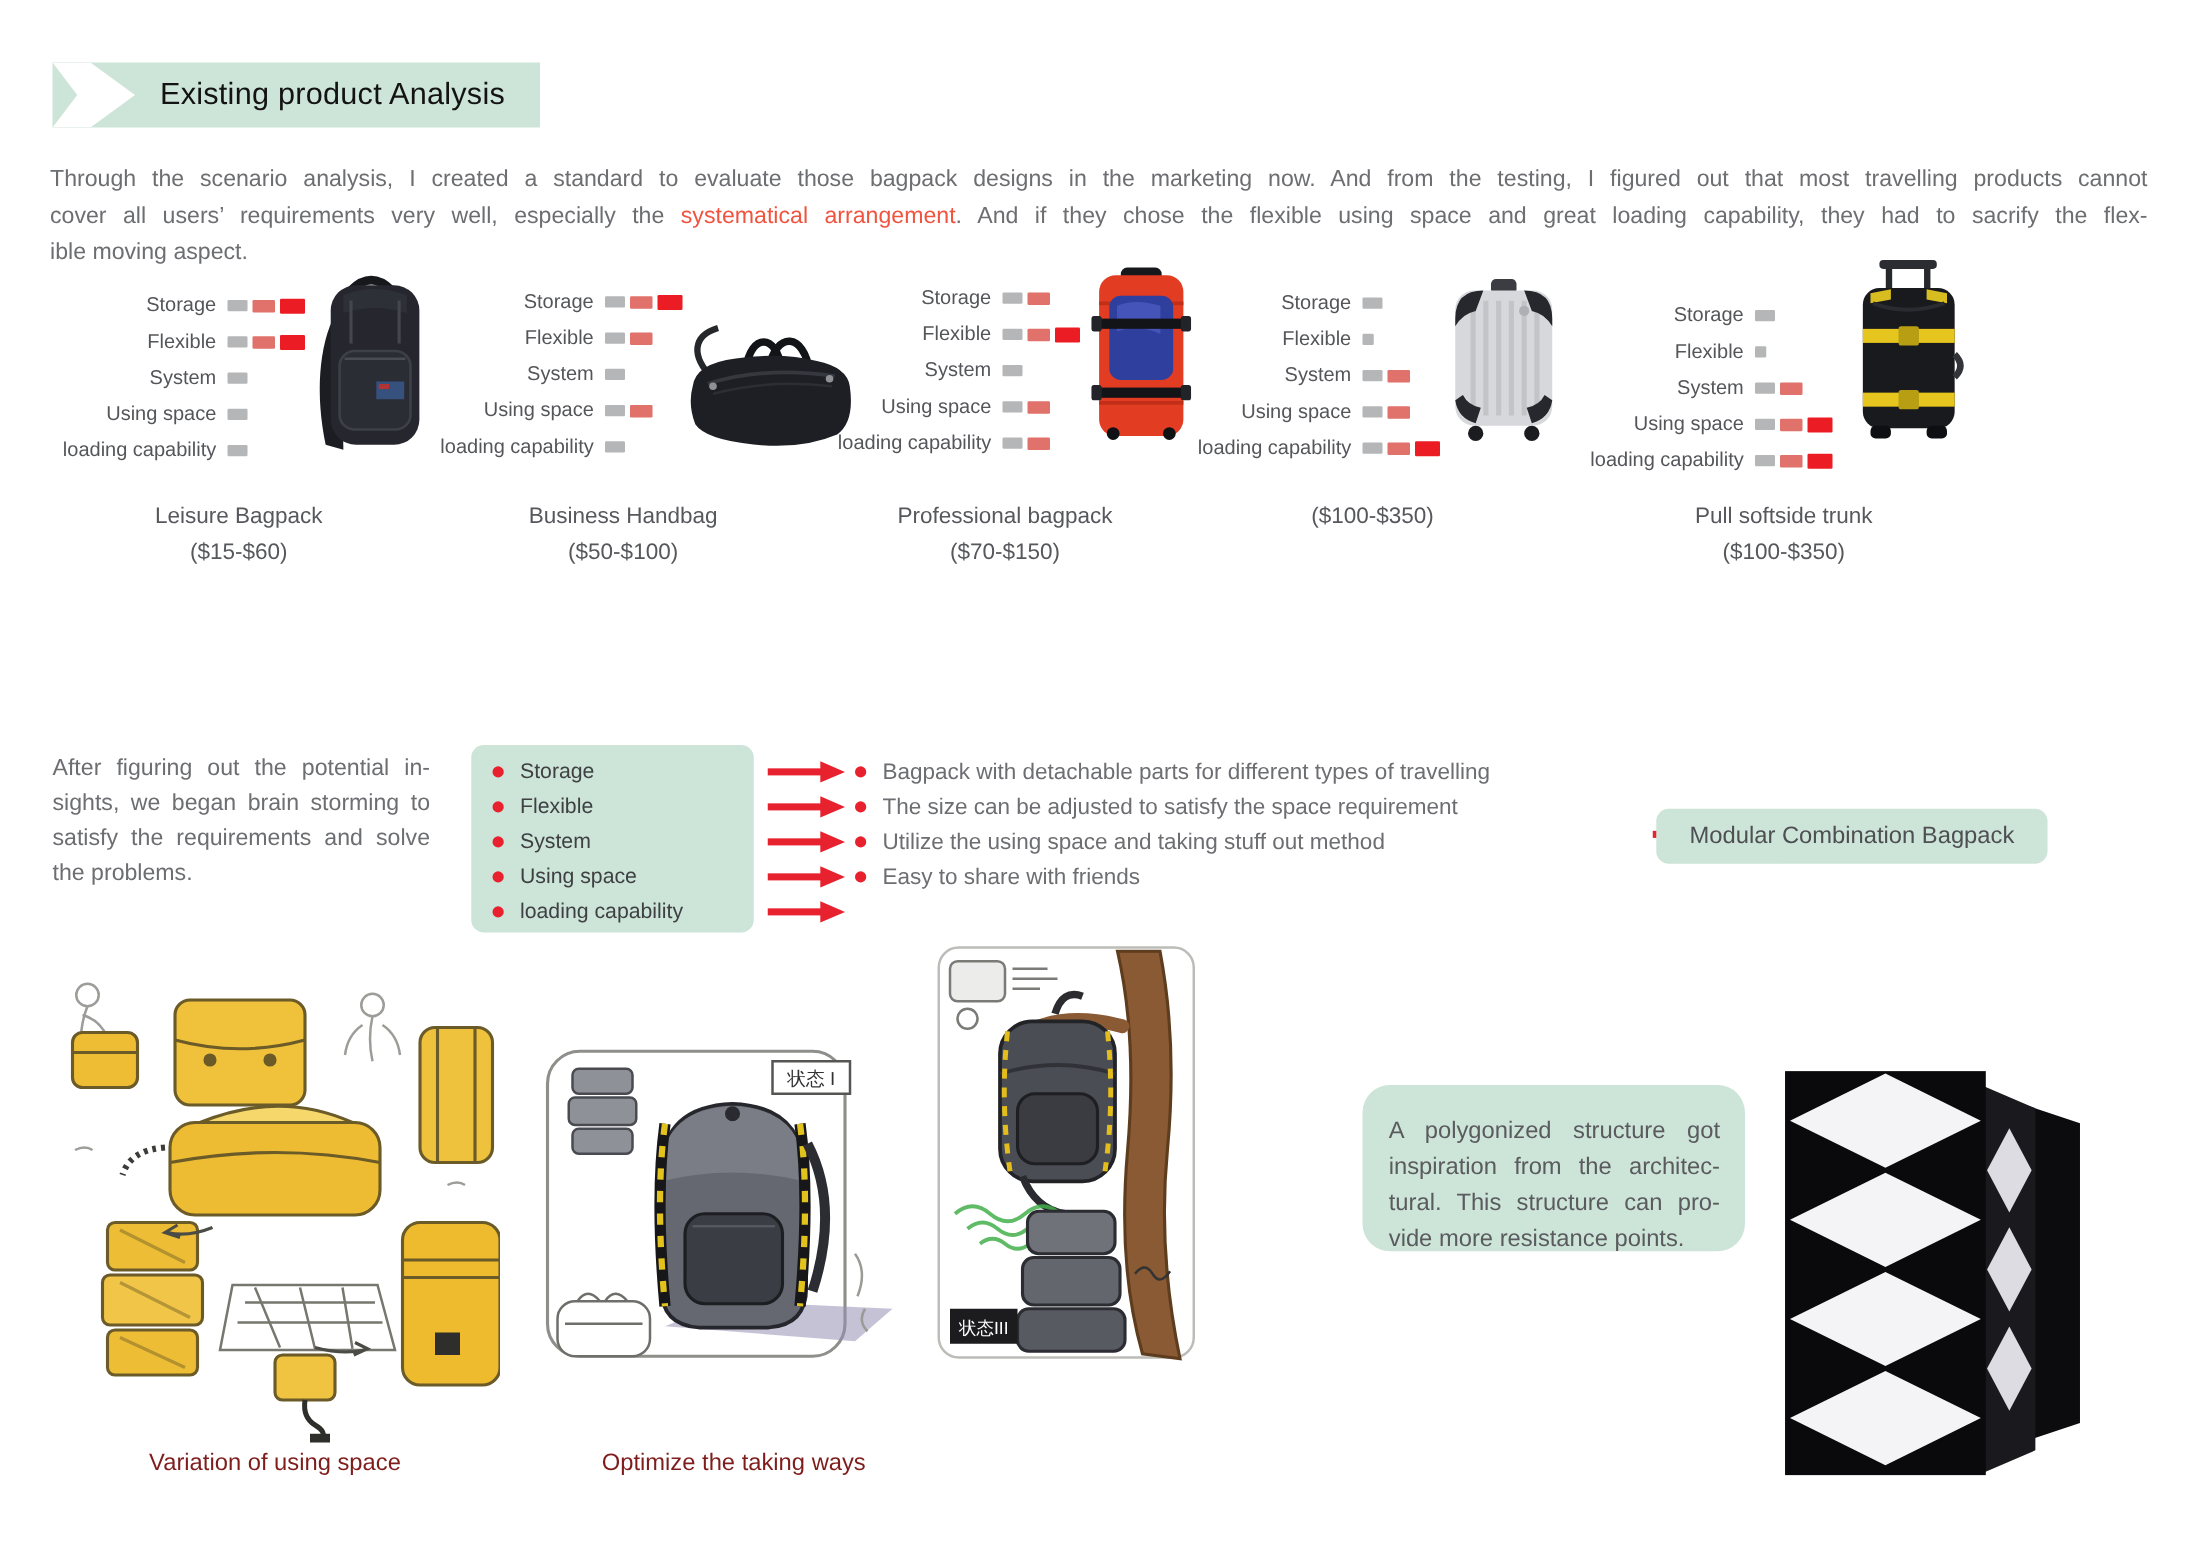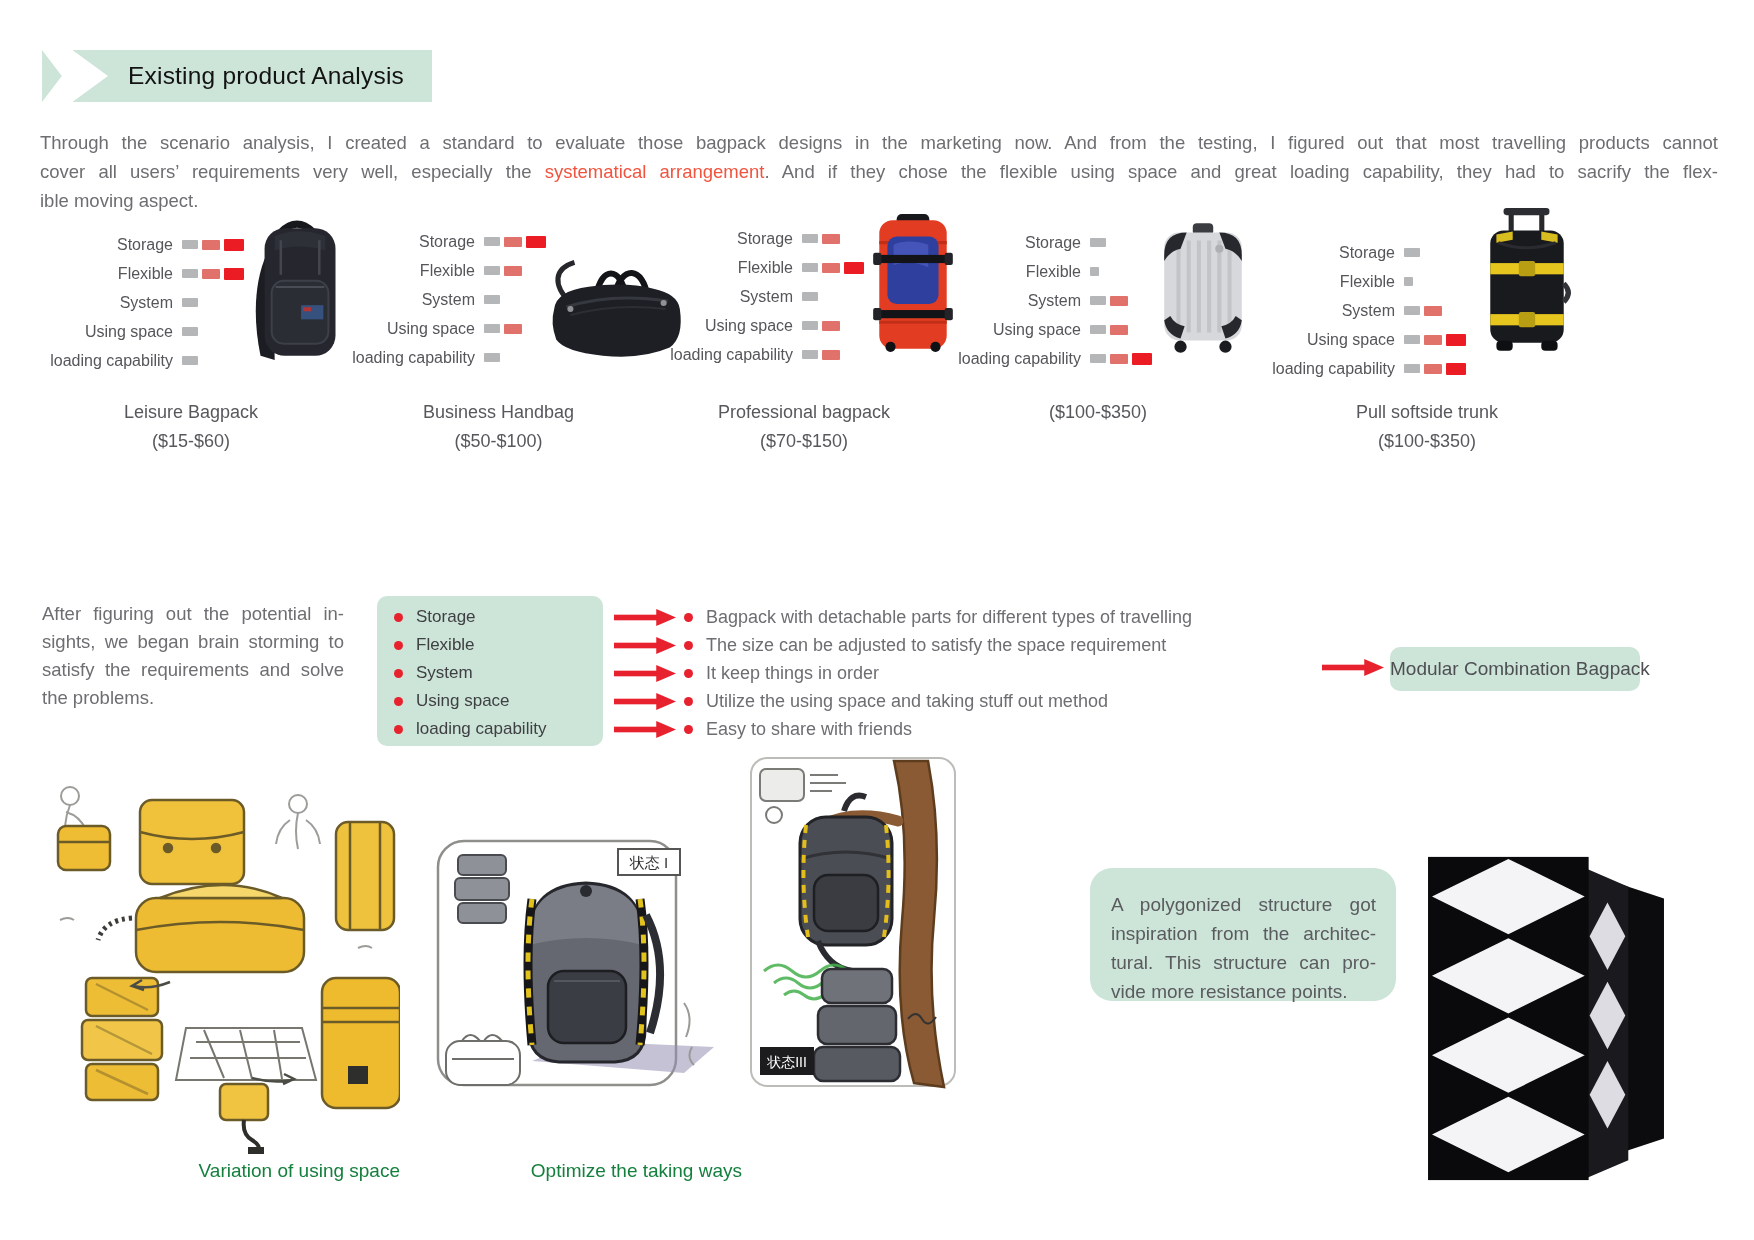--- a/index.html
+++ b/index.html
@@ -47,21 +47,21 @@
   .arrows-col{position:absolute;padding-top:7px}
   .arow{height:28px;display:flex;align-items:center}
   .rarrow{width:62px;height:19px;display:block}
   .rarrow rect,.rarrow polygon{fill:var(--red)}
   .result-box{position:absolute;background:var(--green);border-radius:10px;height:44px;line-height:44px;text-align:center;font-size:19px;color:#4e4f53;white-space:nowrap}
 
   
   .notebox{position:absolute;background:var(--green);border-radius:22px;padding:22px 0 0 21px;font-size:19px;line-height:29px;color:#5a5b5f}
   .notebox .tline{width:265px;text-align:justify;text-align-last:justify}
   .notebox .tline:last-child{text-align-last:left}
-  .bcap{position:absolute;text-align:right;font-size:19px;color:#15803d}
+  .bcap{position:absolute;text-align:center;font-size:19px;color:#7f1d1d}
   svg text{font-family:"Liberation Sans",sans-serif}
 </style>
 </head>
 <body>
 
 <div class="page">
 
   <div class="banner" style="left:42px;top:50px">
     <span class="chev"></span>
     <h2>Existing product Analysis</h2>
@@ -421,37 +421,33 @@
       <div class="brow">
         <span class="dot"></span>
         <span class="btext">Bagpack with detachable parts for different types of travelling</span>
       </div>
       <div class="brow">
         <span class="dot"></span>
         <span class="btext">The size can be adjusted to satisfy the space requirement</span>
       </div>
       <div class="brow">
         <span class="dot"></span>
-        <span class="btext">It keep things in order</span>
-      </div>
-      <div class="brow">
-        <span class="dot"></span>
         <span class="btext">Utilize the using space and taking stuff out method</span>
       </div>
       <div class="brow">
         <span class="dot"></span>
         <span class="btext">Easy to share with friends</span>
       </div>
     </div>
 
   <svg class="rarrow" style="position:absolute;left:1322px;top:658px" viewBox="0 0 66 20">
     <rect x="0" y="7" width="48" height="6"></rect>
       <polygon points="45,1 66,10 45,19"></polygon>
   </svg>
-  <div class="result-box" style="left:1390px;top:647px;width:250px">Modular Combination Bagpack</div>
+  <div class="result-box" style="left:1325px;top:647px;width:313px">Modular Combination Bagpack</div>
 
   <svg class="abs" style="left:40px;top:770px;width:360px;height:385px" viewBox="0 0 360 385">
     <g stroke="#9c9c98" stroke-width="2" fill="none">
       <circle cx="30" cy="26" r="9"></circle>
       <path d="M30 35 q-8 20 -4 44 M26 42 q14 4 20 18"></path>
       <circle cx="258" cy="34" r="9"></circle>
       <path d="M258 43 q-4 18 0 36 M250 50 q-12 8 -14 24 M266 50 q12 8 14 24"></path>
       <path d="M20 150 q8 -4 14 0 M318 178 q8 -4 14 0"></path>
     </g>
     <g stroke="#6b5b28" stroke-width="2.5">

